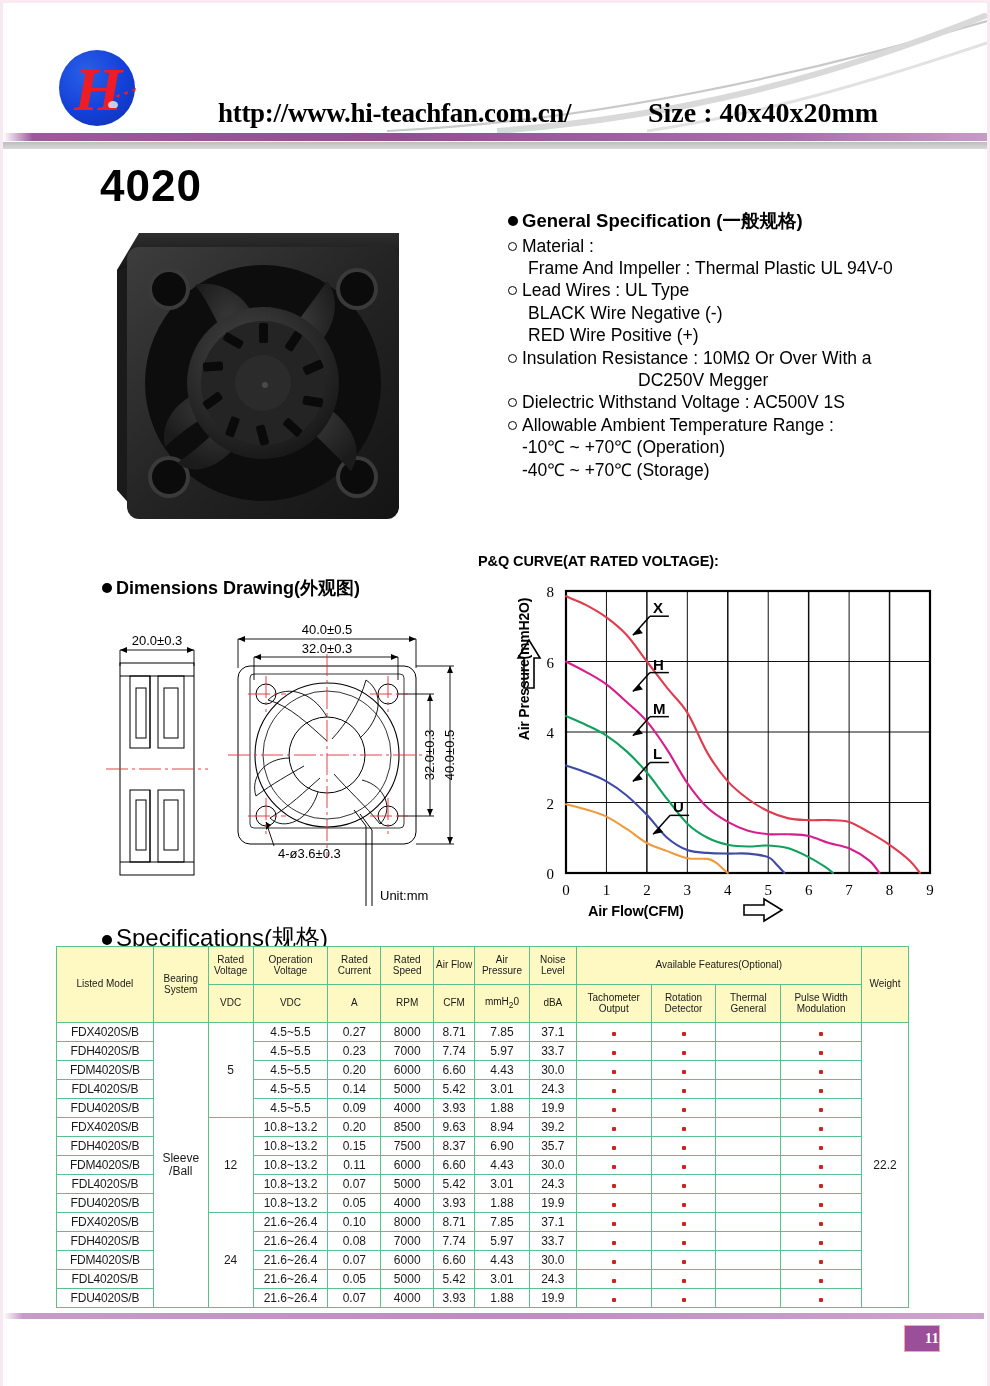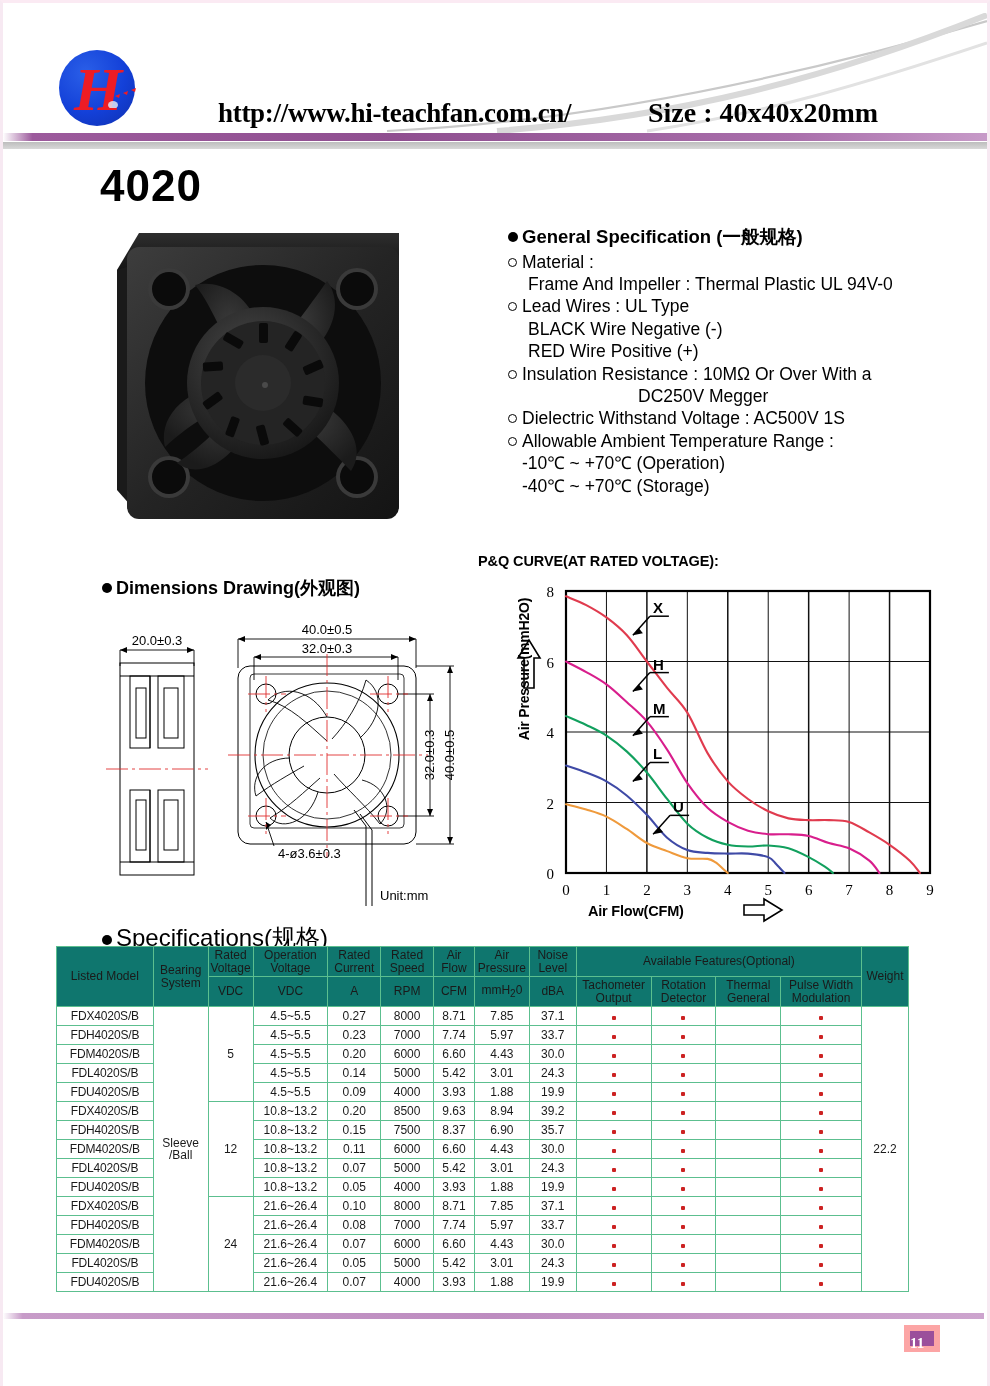--- a/index.html
+++ b/index.html
@@ -116,21 +116,21 @@
   
   #fan-photo {
     position: absolute;
     left: 96px; top: 212px;
     width: 330px; height: 330px;
   }
 
   
   #genspec {
     position: absolute;
-    left: 505px; top: 222px;
+    left: 505px; top: 206px;
     width: 440px;
     font-size: 17.5px;
     line-height: 1.28;
     font-weight: 500;
   }
   #genspec .gs-title {
     font-size: 18.5px;
     font-weight: bold;
     margin-bottom: 2px;
   }
@@ -228,24 +228,24 @@
     font-family: "Liberation Sans", sans-serif;
   }
   table.spec th, table.spec td {
     border: 1px solid #5cbf8f;
     text-align: center;
     padding: 0;
     line-height: 1.05;
     color: #1a1a1a;
   }
   table.spec thead th {
-    background: #0f766e;
+    background: #fef9c3;
     font-weight: normal;
-    font-size: 12px;
-    padding: 2px 1px;
+    font-size: 10px;
+    padding: 8px 1px;
   }
   table.spec tbody td {
     height: 18px;
     font-size: 12px;
     background: #ffffff;
   }
   td.model-cell {
     text-align: left;
     padding-left: 4px;
     font-size: 12px;
@@ -268,26 +268,26 @@
     left: 0; right: 3px;
     top: 1310px;
     height: 6px;
     background: linear-gradient(to right, #ffffff 0%, #c79bc8 2%, #bd8cc0 50%, #cda4ce 100%);
   }
   #page-badge {
     position: absolute;
     left: 901px; top: 1322px;
     width: 36px; height: 27px;
     background: #9b4f9b;
-    border: 6px solid #fca5a5;
+    border: 1px solid #fca5a5;
     box-sizing: border-box;
     color: #ffffff;
     font-size: 15px;
     font-weight: bold;
-    text-align: left;
+    text-align: right;
     line-height: 25px;
     font-family: "Liberation Serif", serif;
   }
 </style>
 </head>
 <body>
 
 <div id="page">
 
   <div id="header">

